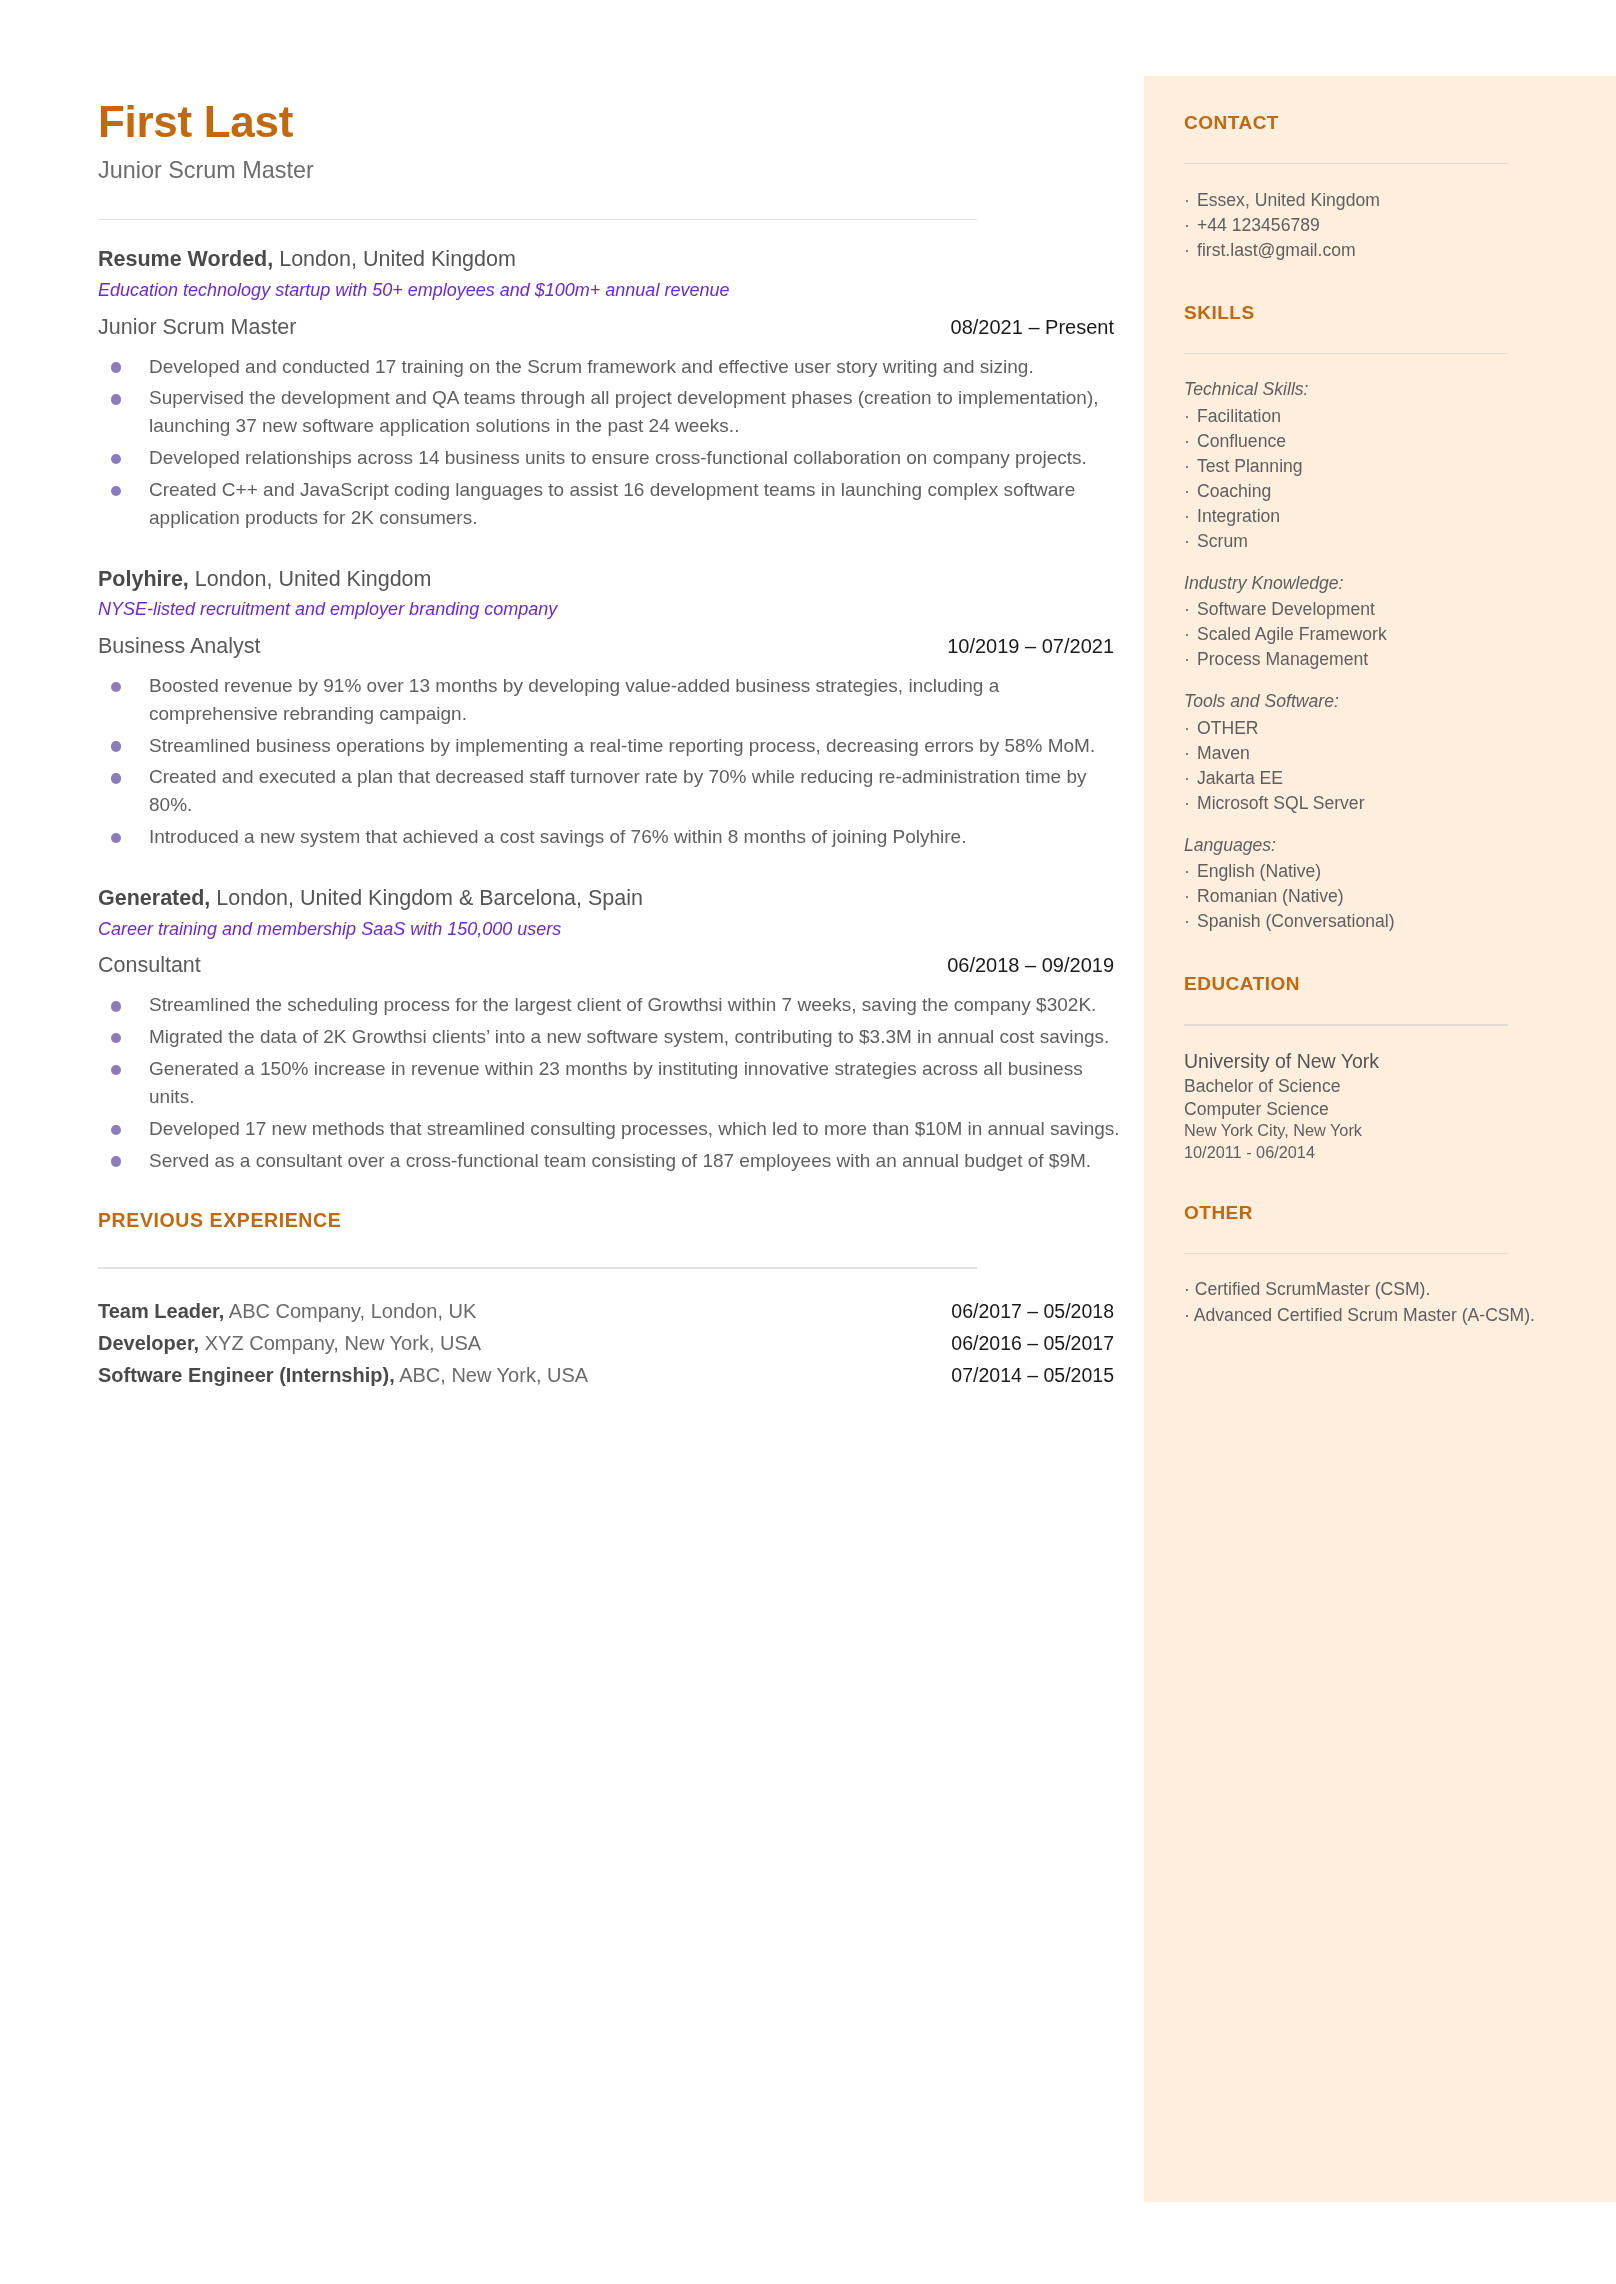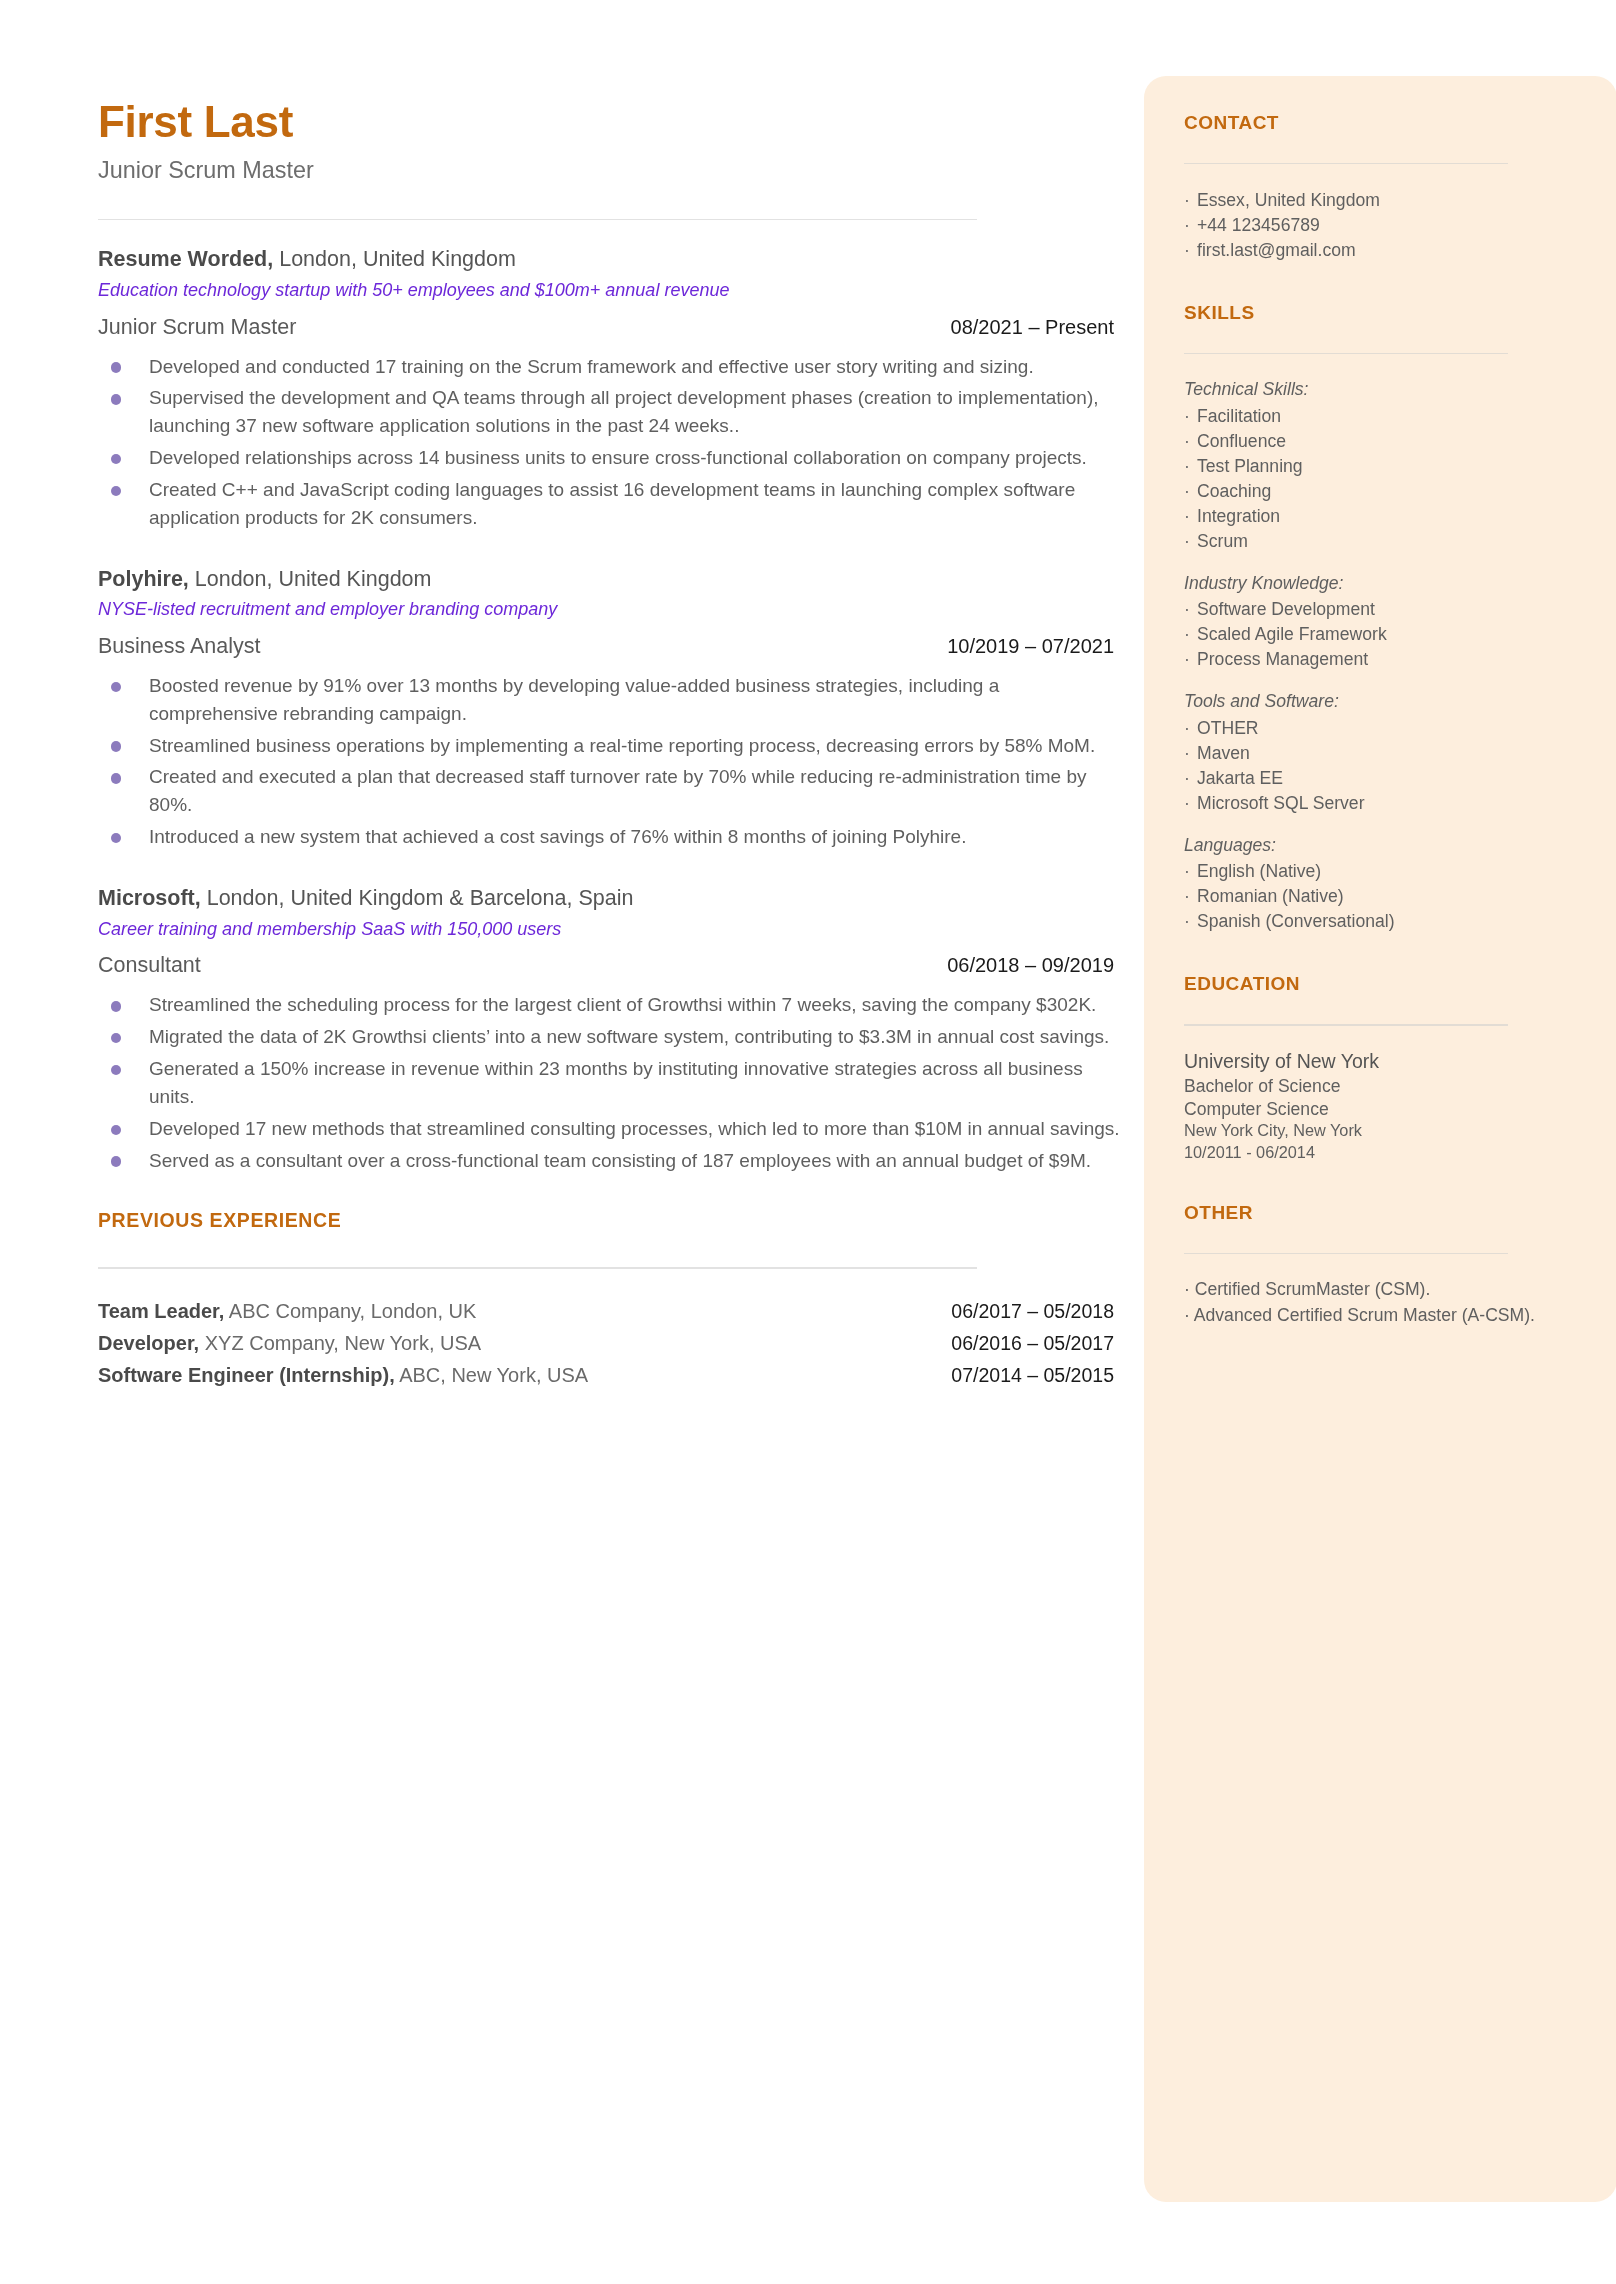--- a/index.html
+++ b/index.html
@@ -23,21 +23,20 @@
   }
 
   
   #sidebar {
     position: absolute;
     left: 1144px;
     top: 76px;
     width: 473px;
     height: 2126px;
     background: #fdeedd;
-    border-radius: 22px;
   }
   #sidebar-inner {
     padding: 36px 46px 0 40px;
   }
 
   
   #main {
     position: absolute;
     left: 0;
     top: 0;
@@ -256,21 +255,21 @@
             <span class="job-dates">10/2019 – 07/2021</span>
           </div>
           <ul class="bullets">
             <li><span class="dot"></span><span>Boosted revenue by 91% over 13 months by developing value-added business strategies, including a comprehensive rebranding campaign.</span></li>
             <li><span class="dot"></span><span>Streamlined business operations by implementing a real-time reporting process, decreasing errors by 58% MoM.</span></li>
             <li><span class="dot"></span><span>Created and executed a plan that decreased staff turnover rate by 70% while reducing re-administration time by 80%.</span></li>
             <li><span class="dot"></span><span>Introduced a new system that achieved a cost savings of 76% within 8 months of joining Polyhire.</span></li>
           </ul>
         </div>
         <div class="job">
-          <div class="job-company"><b>Microsoft,</b><span> London, United Kingdom &amp; Barcelona, Spain</span></div>
+          <div class="job-company"><b>Generated,</b><span> London, United Kingdom &amp; Barcelona, Spain</span></div>
           <div class="job-desc">Career training and membership SaaS with 150,000 users</div>
           <div class="job-row">
             <span class="job-title">Consultant</span>
             <span class="job-dates">06/2018 – 09/2019</span>
           </div>
           <ul class="bullets">
             <li><span class="dot"></span><span>Streamlined the scheduling process for the largest client of Growthsi within 7 weeks, saving the company $302K.</span></li>
             <li><span class="dot"></span><span>Migrated the data of 2K Growthsi clients’ into a new software system, contributing to $3.3M in annual cost savings.</span></li>
             <li><span class="dot"></span><span>Generated a 150% increase in revenue within 23 months by instituting innovative strategies across all business units.</span></li>
             <li><span class="dot"></span><span>Developed 17 new methods that streamlined consulting processes, which led to more than $10M in annual savings.</span></li>

